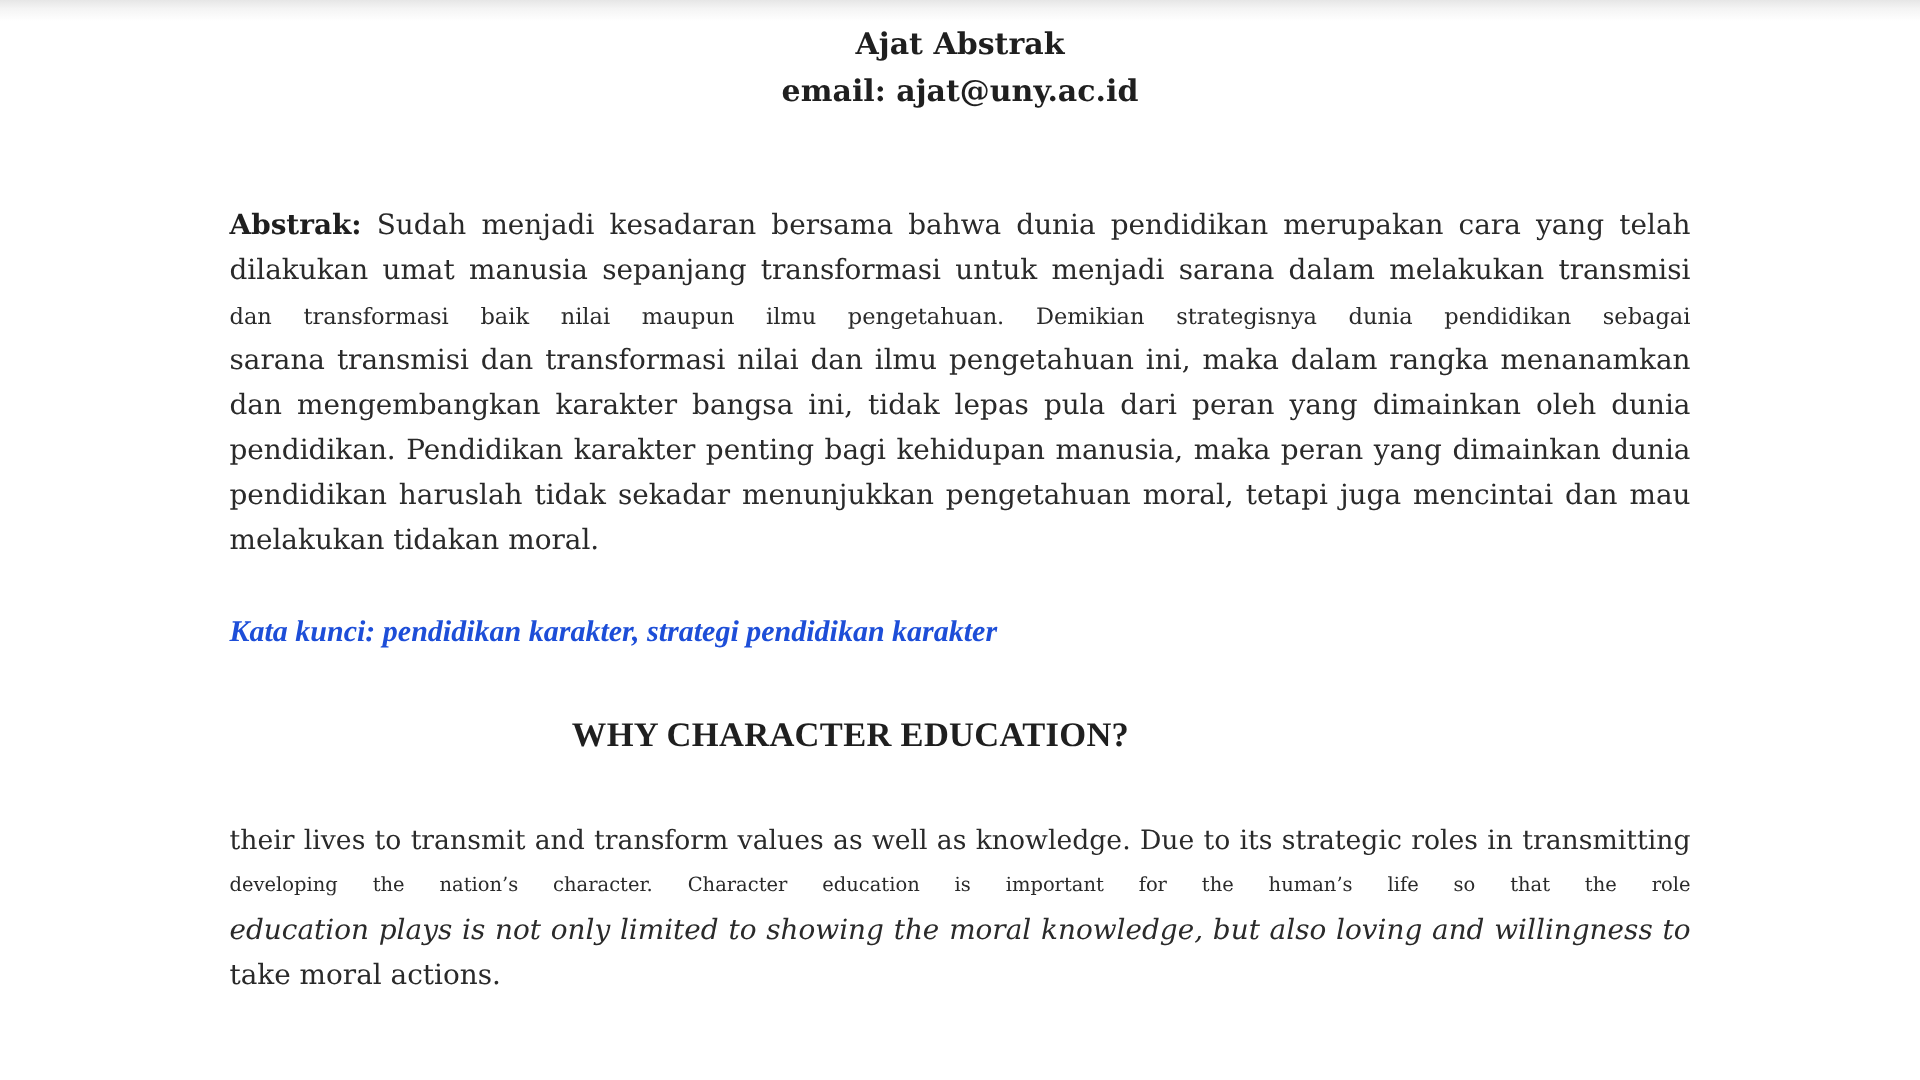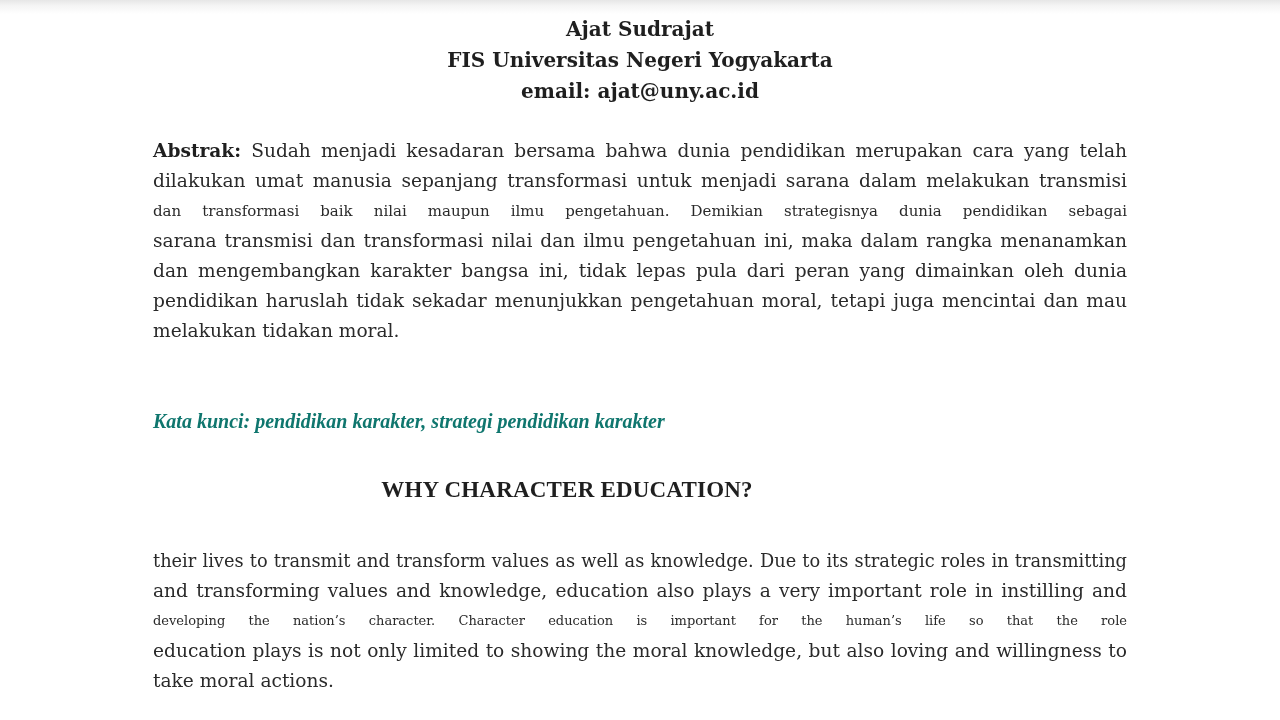--- a/index.html
+++ b/index.html
@@ -61,21 +61,21 @@
       font-weight: bold;
       color: #1f1f1f;
     }
     #abstrak { top: 136px; }
     #keywords {
       top: 406px;
       font-style: italic;
       font-weight: bold;
       font-family: "Liberation Serif", "DejaVu Serif", serif;
       font-size: 20px;
-      color: #0f766e;
+      color: #1d4ed8;
     }
     .heading {
       position: absolute;
       left: 0; top: 474px;
       width: 1134px;
       text-align: center;
       font-family: "Liberation Serif", "DejaVu Serif", serif;
       font-weight: bold;
       font-size: 23px;
       line-height: 32px;
@@ -85,42 +85,41 @@
     #abstract-en { top: 546px; }
   </style>
 </head>
 <body>
 
 <div class="top-shadow"></div>
 
 <div class="page">
 
   <div class="author-block">
-    <span class="author-line">Ajat Sudrajat</span>
-    <span class="author-line">FIS Universitas Negeri Yogyakarta</span>
+    <span class="author-line">Ajat Abstrak</span>
     <span class="author-line">email: ajat@uny.ac.id</span>
   </div>
 
   <div class="para" id="abstrak">
     <span class="line" style="white-space: nowrap; display: block; width: 974px;"><span class="label-bold">Abstrak:</span><span> Sudah menjadi kesadaran bersama bahwa dunia pendidikan merupakan cara yang telah</span></span>
     <span class="line" style="white-space: nowrap; display: block; width: 974px;">dilakukan umat manusia sepanjang transformasi untuk menjadi sarana dalam melakukan transmisi</span>
     <span class="line" style="white-space: nowrap; display: block; font-size: 15px; width: 974px;">dan transformasi baik nilai maupun ilmu pengetahuan. Demikian strategisnya dunia pendidikan sebagai</span>
     <span class="line" style="white-space: nowrap; display: block; width: 974px;">sarana transmisi dan transformasi nilai dan ilmu pengetahuan ini, maka dalam rangka menanamkan</span>
     <span class="line" style="white-space: nowrap; display: block; width: 974px;">dan mengembangkan karakter bangsa ini, tidak lepas pula dari peran yang dimainkan oleh dunia</span>
+    <span class="line" style="white-space: nowrap; display: block; width: 974px;">pendidikan. Pendidikan karakter penting bagi kehidupan manusia, maka peran yang dimainkan dunia</span>
     <span class="line" style="white-space: nowrap; display: block; width: 974px;">pendidikan haruslah tidak sekadar menunjukkan pengetahuan moral, tetapi juga mencintai dan mau</span>
     <span class="line last" style="white-space: nowrap; display: block; width: 974px;">melakukan tidakan moral.</span>
   </div>
 
   <div class="para" id="keywords">
     <span class="line last" style="white-space: nowrap; display: block; width: 974px;">Kata kunci: pendidikan karakter, strategi pendidikan karakter</span>
   </div>
 
   <div class="heading">WHY CHARACTER EDUCATION?</div>
 
   <div class="para" id="abstract-en">
     <span class="line" style="white-space: nowrap; display: block; font-size: 17.8px; width: 974px;">their lives to transmit and transform values as well as knowledge. Due to its strategic roles in transmitting</span>
-    <span class="line" style="white-space: nowrap; display: block; width: 974px;">and transforming values and knowledge, education also plays a very important role in instilling and</span>
     <span class="line" style="white-space: nowrap; display: block; font-size: 13px; width: 974px;">developing the nation’s character. Character education is important for the human’s life so that the role</span>
-    <span class="line" style="white-space: nowrap; display: block; width: 974px;">education plays is not only limited to showing the moral knowledge, but also loving and willingness to</span>
+    <span class="line" style="white-space: nowrap; display: block; width: 974px; font-style: italic;">education plays is not only limited to showing the moral knowledge, but also loving and willingness to</span>
     <span class="line last" style="white-space: nowrap; display: block; width: 974px;">take moral actions.</span>
   </div>
 
 </div>
 
 </body></html>

